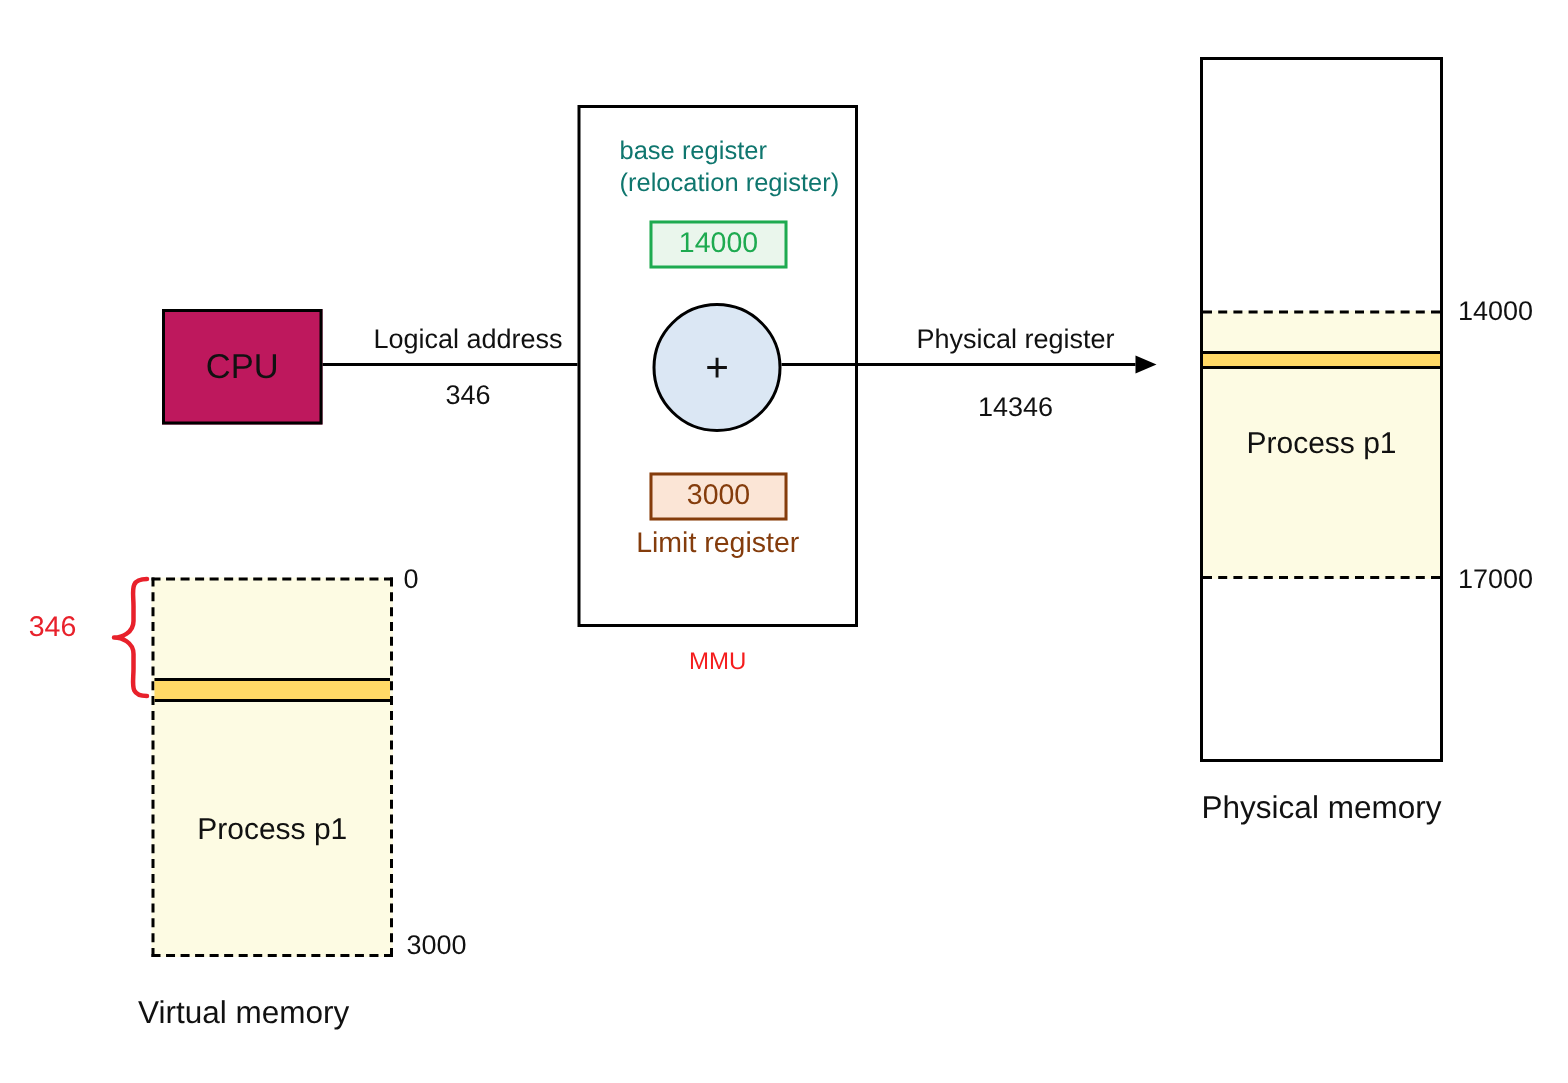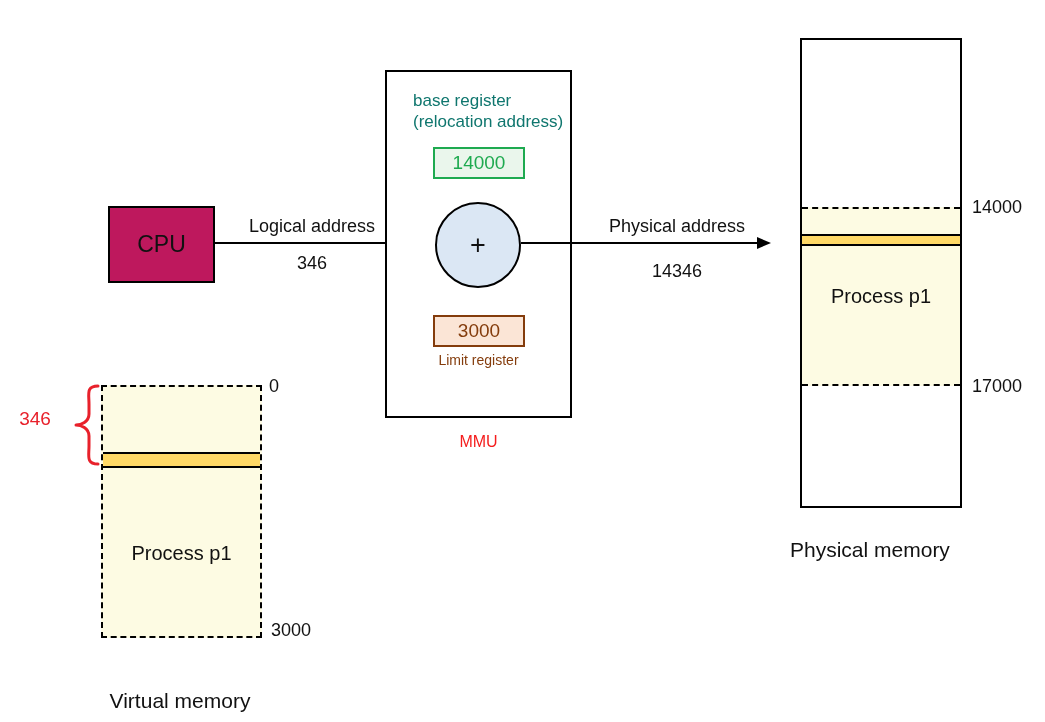--- a/index.html
+++ b/index.html
@@ -17,45 +17,45 @@
   .arrowhead{width:0;height:0;border-top:6px solid transparent;border-bottom:6px solid transparent;
              border-left:14px solid #000;}
   .arrow-label{font-size:18px;text-align:center;}
 
   
   .mmu-box{left:385px;top:70px;width:187px;height:348px;border:2px solid #000;background:#fff;box-sizing:border-box;}
   .base-caption{left:385px;top:90px;width:187px;text-align:left;color:#0f766e;font-size:17px;line-height:21px;margin-left:28px;}
   .reg-box{width:92px;height:32px;box-sizing:border-box;font-size:19px;}
   .base-reg{left:433px;top:147px;border:2px solid #1eaa50;background:#eaf6ec;color:#1eaa50;}
   .limit-reg{left:433px;top:315px;border:2px solid #843c0c;background:#fbe5d6;color:#843c0c;}
-  .limit-caption{left:385px;top:352px;width:187px;text-align:center;color:#843c0c;font-size:14px;}
+  .limit-caption{left:385px;top:352px;width:187px;text-align:center;color:#843c0c;font-size:19px;}
   .adder{left:435px;top:202px;width:86px;height:86px;border:2px solid #000;border-radius:50%;
          background:#dbe7f4;font-size:27px;box-sizing:border-box;}
   .mmu-title{left:385px;top:433px;width:187px;text-align:center;color:#f51d1d;font-size:16px;}
 
   
   .pm-box{left:800px;top:38px;width:162px;height:470px;border:2px solid #000;background:#fff;box-sizing:border-box;}
   .pm-alloc{left:0;right:0;top:167px;height:179px;background:#fdfbe3;
             border-top:2px dashed #000;border-bottom:2px dashed #000;box-sizing:border-box;}
   .pm-stripe{left:0;right:0;top:194px;height:12px;background:#ffd966;
              border-top:2px solid #000;border-bottom:2px solid #000;box-sizing:border-box;}
   .pm-process{left:0;right:0;top:245px;text-align:center;font-size:20px;}
   .addr{font-size:18px;}
   .pm-base-addr{left:972px;top:197px;}
   .pm-limit-addr{left:972px;top:376px;}
-  .pm-title{left:790px;top:527px;width:182px;font-size:21px;margin-top:11px;}
+  .pm-title{left:790px;top:527px;width:182px;text-align:center;font-size:21px;}
 
   
   .vm-box{left:101px;top:385px;width:161px;height:253px;border:2px dashed #000;background:#fdfbe3;box-sizing:border-box;}
   .vm-stripe{left:0;right:0;top:65px;height:16px;background:#ffd966;
              border-top:2px solid #000;border-bottom:2px solid #000;box-sizing:border-box;}
   .vm-process{left:0;right:0;top:155px;text-align:center;font-size:20px;}
   .vm-start-addr{left:269px;top:376px;}
   .vm-end-addr{left:271px;top:620px;}
-  .vm-title{left:92px;top:664px;width:176px;text-align:center;font-size:21px;margin-top:25px;}
+  .vm-title{left:92px;top:664px;width:176px;font-size:21px;}
 
   
   .offset-brace{left:68px;top:382px;}
   .offset-value{left:10px;top:408px;width:50px;text-align:center;color:#e8212b;font-size:19px;}
 </style>
 </head>
 <body>
 
 <div class="stage">
 
@@ -64,37 +64,37 @@
   </div>
 
   <div class="abs hline" style="left:215px;top:242px;width:186px;"></div>
   <div class="abs arrowhead" style="left:401px;top:237px;"></div>
   <div class="abs arrow-label" style="left:228px;top:216px;width:168px;">Logical address</div>
   <div class="abs arrow-label" style="left:228px;top:253px;width:168px;">346</div>
 
   <div class="abs mmu-box"></div>
   <div class="abs base-caption">
     <div>base register</div>
-    <div>(relocation address)</div>
+    <div>(relocation register)</div>
   </div>
   <div class="abs center reg-box base-reg">
     <span>14000</span>
   </div>
   <div class="abs center adder">
     <span>+</span>
   </div>
   <div class="abs center reg-box limit-reg">
     <span>3000</span>
   </div>
   <div class="abs limit-caption">Limit register</div>
   <div class="abs mmu-title">MMU</div>
 
   <div class="abs hline" style="left:521px;top:242px;width:236px;"></div>
   <div class="abs arrowhead" style="left:757px;top:237px;"></div>
-  <div class="abs arrow-label" style="left:594px;top:216px;width:166px;">Physical address</div>
+  <div class="abs arrow-label" style="left:594px;top:216px;width:166px;">Physical register</div>
   <div class="abs arrow-label" style="left:594px;top:261px;width:166px;">14346</div>
 
   <div class="abs pm-box">
     <div class="abs pm-alloc"></div>
     <div class="abs pm-stripe"></div>
     <div class="abs pm-process">Process p1</div>
   </div>
   <div class="abs addr pm-base-addr">14000</div>
   <div class="abs addr pm-limit-addr">17000</div>
   <div class="abs pm-title">Physical memory</div>

